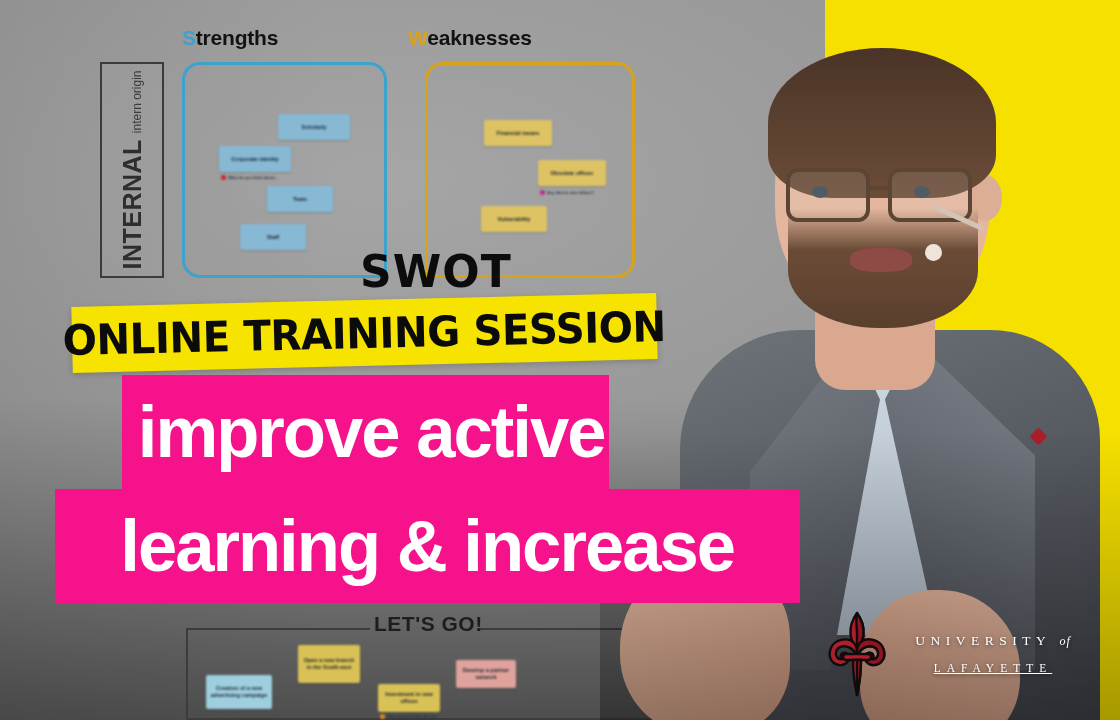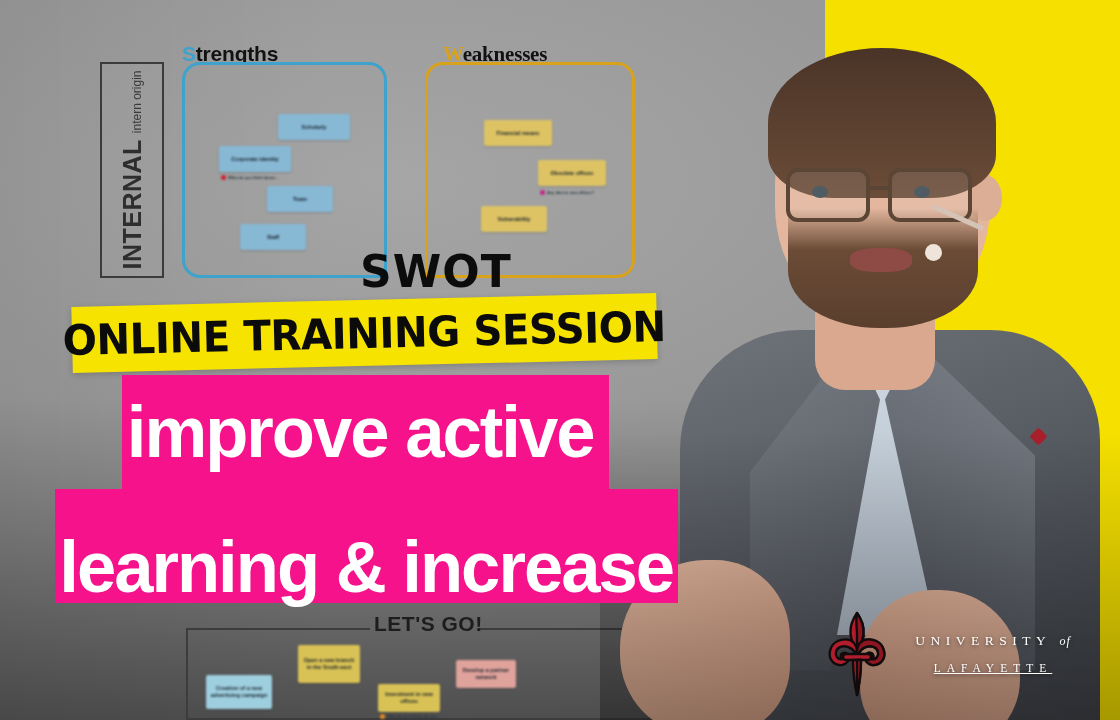--- a/index.html
+++ b/index.html
@@ -42,25 +42,25 @@
   .internal-label .small{font-size:12px;color:#3a3a3a;font-weight:500;}
 
   .quad{
     border-radius:18px;background:rgba(160,160,160,.10);
   }
   .quad-s{left:182px;top:62px;width:205px;height:216px;border:3px solid #3ea3cc;
           border-bottom-right-radius:0;}
   .quad-w{left:425px;top:62px;width:210px;height:216px;border:3px solid #d8a31b;
           border-bottom-left-radius:0;}
 
-  .quad-title{position:absolute;font-weight:800;font-size:21px;color:#121212;letter-spacing:-.2px;margin-top:16px;}
+  .quad-title{position:absolute;font-weight:800;font-size:21px;color:#121212;letter-spacing:-.2px;}
   .quad-title .hl-blue{color:#3ea3cc;}
   .quad-title .hl-gold{color:#d8a31b;}
   .t-s{left:182px;top:26px;}
-  .t-w{left:443px;top:26px;font-family:Liberation Serif, serif;}
+  .t-w{left:408px;top:26px;}
 
   .note{
     position:absolute;border-radius:2px;
     display:flex;align-items:center;justify-content:center;text-align:center;
     font-size:5.5px;color:#17202a;line-height:1.25;padding:2px 3px;
     box-shadow:0 1px 2px rgba(0,0,0,.18);
     filter:blur(.9px);font-weight:600;
   }
   .n-blue{background:#87b8d4;}
   .n-gold{background:#ddc364;}
@@ -177,22 +177,22 @@
   }
 
   .pink{
     position:absolute;background:#f5128a;display:flex;align-items:center;
     color:#ffffff;font-weight:700;white-space:nowrap;
   }
   .pink span{
     font-family:"Liberation Sans","DejaVu Sans",sans-serif;
     font-size:72px;line-height:1;letter-spacing:-2px;transform:scaleX(.98);
   }
-  .pink-1{left:122px;top:375px;width:487px;height:114px;justify-content:flex-start;}
-  .pink-2{left:55px;top:489px;width:623px;height:114px;justify-content:center;align-items:flex-end;}
+  .pink-1{left:122px;top:375px;width:487px;height:114px;justify-content:flex-end;}
+  .pink-2{left:55px;top:489px;width:745px;height:114px;justify-content:center;}
   .pink-3{left:149px;top:603px;width:430px;height:110px;justify-content:center;}
 
   
   .speaker{
     position:absolute;left:826px;top:568px;width:258px;text-align:center;
     color:#ffffff;font-weight:800;font-size:27px;letter-spacing:-.3px;
     text-shadow:0 2px 6px rgba(0,0,0,.55);
   }
   .ul-logo{
     position:absolute;left:826px;top:608px;width:262px;height:92px;

